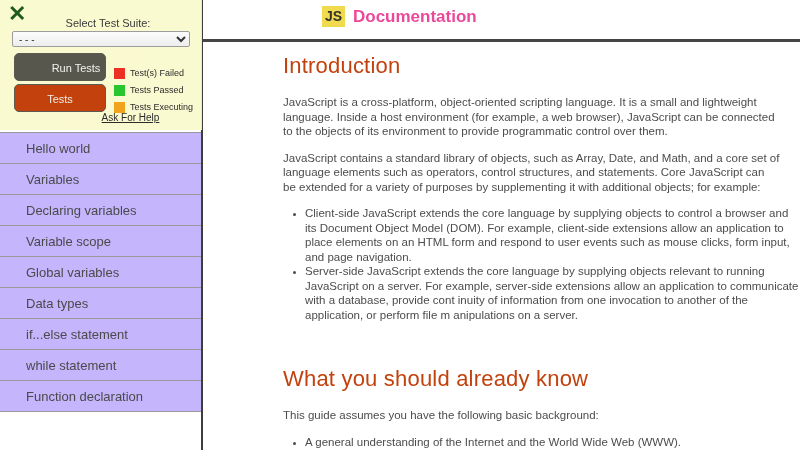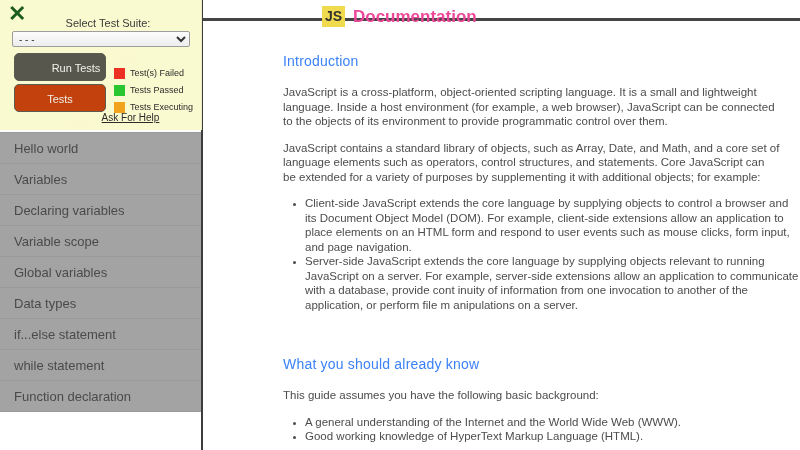--- a/index.html
+++ b/index.html
@@ -54,25 +54,25 @@
     list-style: none;
     margin: 0;
     padding: 0;
   }
   .side-item {
     height: 32px;
     line-height: 32px;
     border-top: 1px solid #9a9a9a;
     border-bottom: 1px solid #9a9a9a;
     margin-top: -1px;
-    padding-left: 14px;
+    padding-left: 26px;
     font-size: 13px;
     color: #4a4a4a;
     box-sizing: border-box;
-    background: #a3a3a3;
+    background: #c4b5fd;
     cursor: pointer;
   }
 
   
   .test-panel {
     position: absolute;
     left: 0;
     top: 0;
     width: 202px;
     height: 130px;
@@ -186,21 +186,21 @@
     right: 0;
     bottom: 0;
     background: #fff;
     overflow: hidden;
   }
   .topbar {
     position: absolute;
     left: 0;
     top: 0;
     right: 0;
-    height: 21px;
+    height: 42px;
     border-bottom: 3px solid #454545;
     box-sizing: border-box;
   }
   .brand {
     position: absolute;
     left: 119px;
     top: 6px;
     display: flex;
     align-items: center;
   }
@@ -228,23 +228,23 @@
     right: 0;
     bottom: 0;
     padding: 0 0 0 0;
     overflow: hidden;
   }
   .art-inner {
     padding: 18px 0 0 80px;
     padding-right: 0;
   }
   h2.sec {
-    font-size: 14px;
+    font-size: 22px;
     font-weight: normal;
-    color: #3b82f6;
+    color: #c2410c;
     margin: 0 0 16px 0;
     letter-spacing: 0.2px;
   }
   h2.sec.spaced {
     margin-top: 44px;
   }
   p.body {
     font-size: 11.5px;
     line-height: 14.5px;
     color: #4c4c4c;

